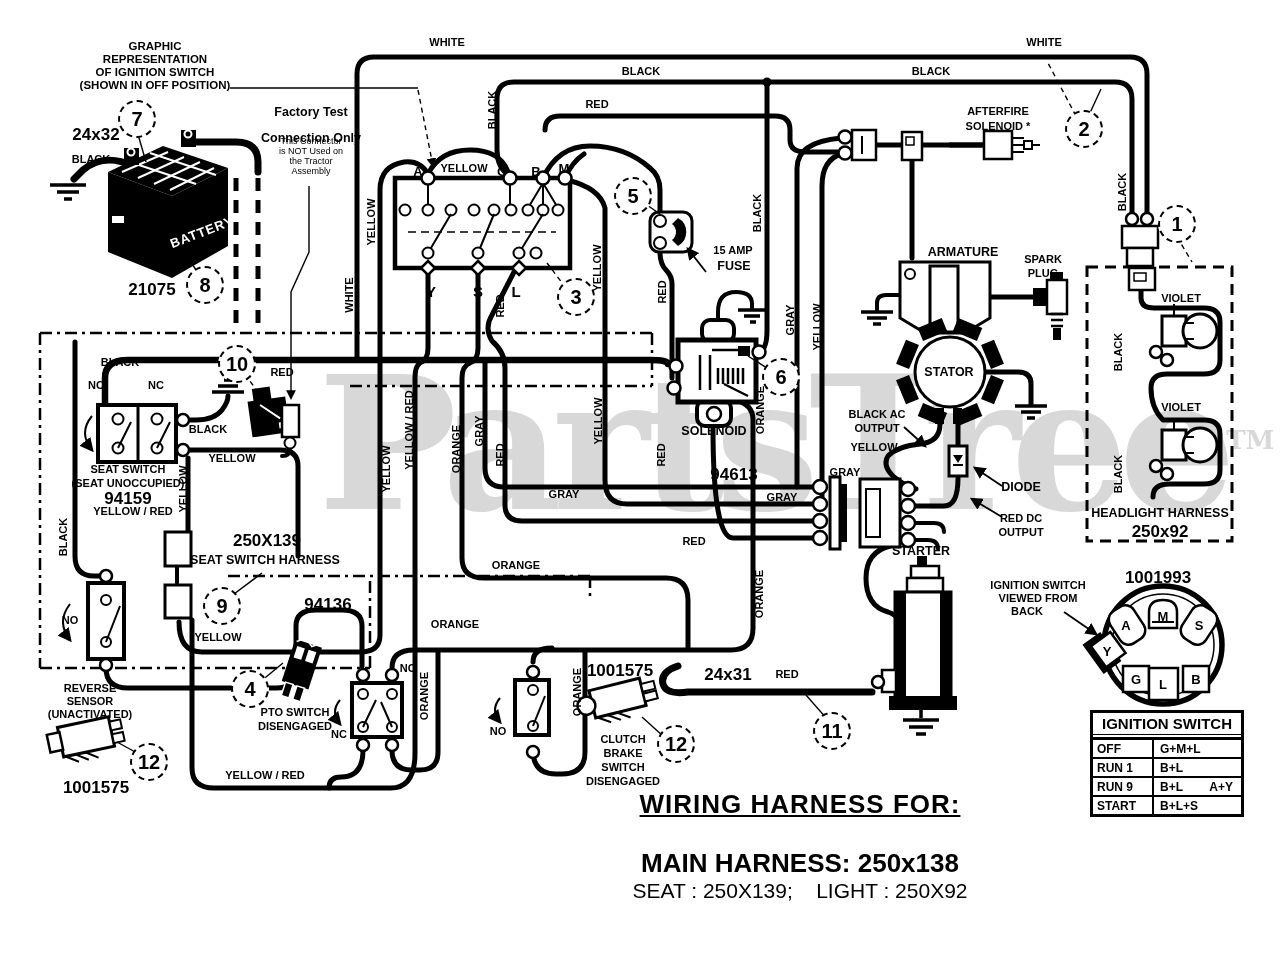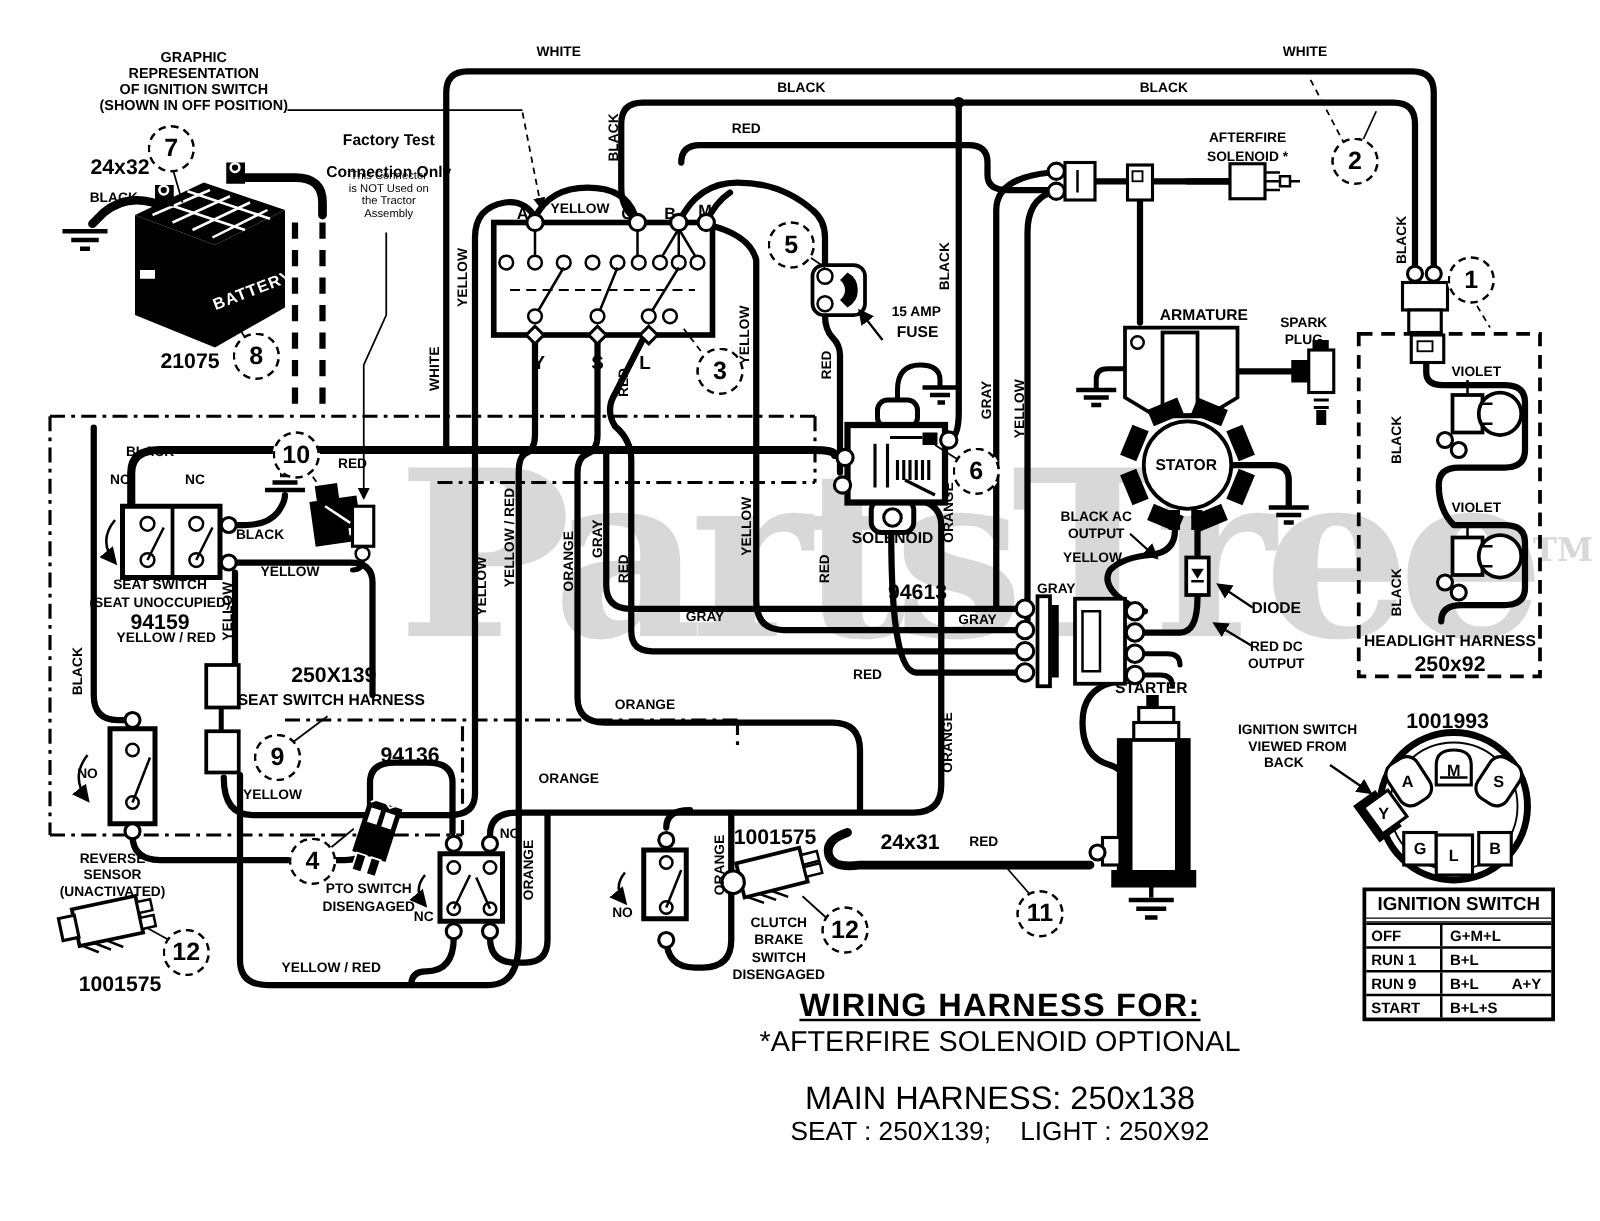--- a/index.html
+++ b/index.html
@@ -20,21 +20,21 @@
   .wl.tm{font-size:13px;}
   .wl.tb{font-size:15px;}
   .wl.bat{color:#fff;font-size:13px;transform:translate(-50%,-50%) rotate(-21deg);letter-spacing:1px;}
   .callout{position:absolute;z-index:4;transform:translate(-50%,-50%);width:34px;height:34px;
       border:2px dashed #000;border-radius:50%;background:#fff;display:flex;align-items:center;
       justify-content:center;font-weight:bold;font-size:20px;}
   .footer{position:absolute;z-index:3;left:520px;top:789px;width:560px;text-align:center;}
   .f1{font-size:26px;font-weight:bold;text-decoration:underline;letter-spacing:1px;}
   .f2{font-size:23px;margin-top:2px;}
   .f3{font-size:23px;}
-  .f4{font-size:26px;font-weight:normal;margin-top:16px;}
+  .f4{font-size:26px;font-weight:bold;margin-top:28px;}
   .f5{font-size:21px;white-space:pre;}
   .igtable{position:absolute;z-index:3;left:1090px;top:710px;width:148px;border:3px solid #000;background:#fff;}
   .igt-head{font-weight:bold;font-size:15px;text-align:center;padding:2px 0;border-bottom:4px double #000;}
   .igt-row{display:flex;border-top:2px solid #000;font-weight:bold;font-size:12px;height:17px;align-items:center;}
   .igt-row:first-of-type{border-top:none;}
   .igt-c1{width:55px;border-right:2px solid #000;padding-left:4px;align-self:stretch;display:flex;align-items:center;}
   .igt-c2{flex:1;display:flex;justify-content:space-between;padding:0 8px 0 6px;}
 </style>
 </head>
 <body>
@@ -458,21 +458,20 @@
       <span class="igt-c1">START</span>
       <span class="igt-c2">
           <span>B+L+S</span>
           <span></span>
         </span>
     </div>
   </div>
 
   <div class="footer">
     <div class="f1">WIRING HARNESS FOR:</div>
-    <div class="f3">*AFTERFIRE SOLENOID OPTIONAL</div>
     <div class="f4">MAIN HARNESS: 250x138</div>
     <div class="f5">SEAT : 250X139;    LIGHT : 250X92</div>
   </div>
 
   <div id="labels-layer">
       <div class="wl h" style="left: 155px; top: 47px;">GRAPHIC</div>
       <div class="wl h" style="left: 155px; top: 60px;">REPRESENTATION</div>
       <div class="wl h" style="left: 155px; top: 73px;">OF IGNITION SWITCH</div>
       <div class="wl h" style="left: 155px; top: 86px;">(SHOWN IN OFF POSITION)</div>
       <div class="wl c" style="left: 311px; top: 112px;">Factory Test</div>

